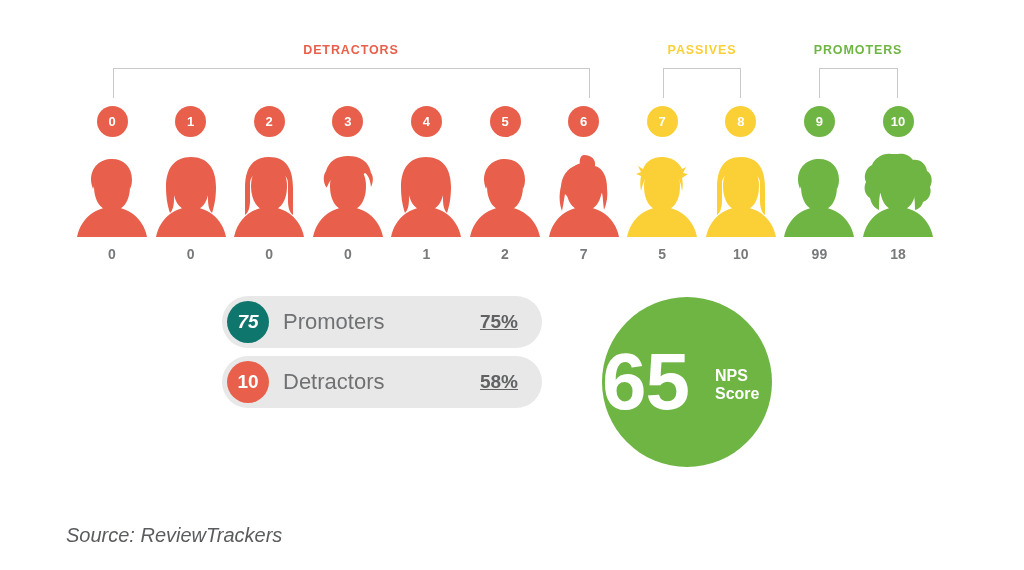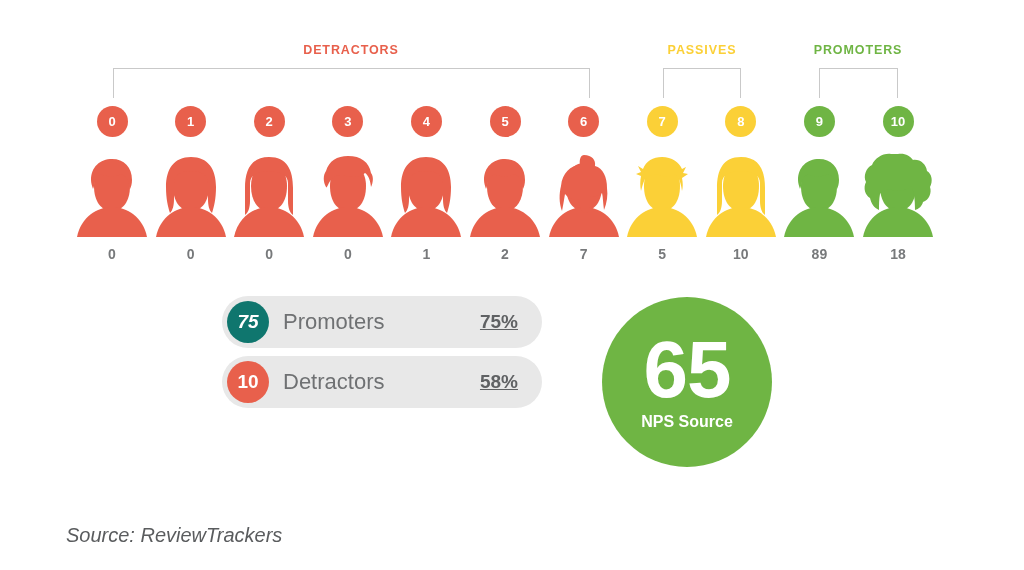--- a/index.html
+++ b/index.html
@@ -128,23 +128,24 @@
   
   #nps-dial {
     position: absolute;
     left: 602px;
     top: 297px;
     width: 170px;
     height: 170px;
     border-radius: 50%;
     background: #6FB544;
     display: flex;
-    flex-direction: column;
+    flex-direction: row;
     align-items: center;
     justify-content: center;
+    gap: 26px;
   }
   #nps-value {
     font-size: 80px;
     font-weight: bold;
     color: #ffffff;
     line-height: 0.92;
     letter-spacing: -1px;
   }
   #nps-caption {
     font-size: 16px;
@@ -276,21 +277,21 @@
     </div>
     <div class="scale-col" style="left: 819.4px;">
       <div class="score-badge" style="background: rgb(111, 181, 68);">9</div>
       <div class="person-wrap">
         <svg width="74" height="86" viewBox="0 0 74 86" fill="#6FB544">
           <path d="M37 10 C48 10 55 20 55 33 C55 48 48 58 37 58 C26 58 19 48 19 33 C19 20 26 10 37 10 Z"></path>
           <path d="M37 54 C52 54 68 64 72 84 L2 84 C6 64 22 54 37 54 Z"></path>
           <path d="M37 6 C49 6 57 14 57 27 C57 31 56 34 55 36 C54 28 51 23 46 21 C41 24 34 24 28 22 C24 21 21 24 20 29 C19 32 19 34 18 36 C17 33 16 30 16 27 C16 14 25 6 37 6 Z"></path>
         </svg>
       </div>
-      <div class="count-label">89</div>
+      <div class="count-label">99</div>
     </div>
     <div class="scale-col" style="left: 898px;">
       <div class="score-badge" style="background: rgb(111, 181, 68);">10</div>
       <div class="person-wrap">
         <svg width="74" height="86" viewBox="0 0 74 86" fill="#6FB544">
           <path d="M37 10 C48 10 55 20 55 33 C55 48 48 58 37 58 C26 58 19 48 19 33 C19 20 26 10 37 10 Z"></path>
           <path d="M37 54 C52 54 68 64 72 84 L2 84 C6 64 22 54 37 54 Z"></path>
           <path d="M37 1 C44 0 49 3 52 7 C59 6 65 11 66 18 C71 21 72 28 69 34 C71 40 68 47 62 49 C61 53 58 56 54 57 C54 46 53 38 50 33 C45 38 38 39 31 37 C25 36 21 37 19 41 C18 46 18 52 18 57 C13 55 10 50 9 45 C4 42 2 35 5 29 C2 23 5 15 11 12 C14 5 22 0 30 1 C32 1 35 1 37 1 Z"></path>
         </svg>
       </div>
@@ -306,16 +307,16 @@
     </div>
     <div class="legend-row">
       <div class="legend-badge" style="background: rgb(232, 96, 76);">10</div>
       <div class="legend-name">Detractors</div>
       <div class="legend-pct">58%</div>
     </div>
   </div>
 
 <div id="nps-dial">
   <div id="nps-value">65</div>
-  <div id="nps-caption">NPS Source</div>
+  <div id="nps-caption">NPS Score</div>
 </div>
 
 <div id="source">Source: ReviewTrackers</div>
 
 </body></html>

